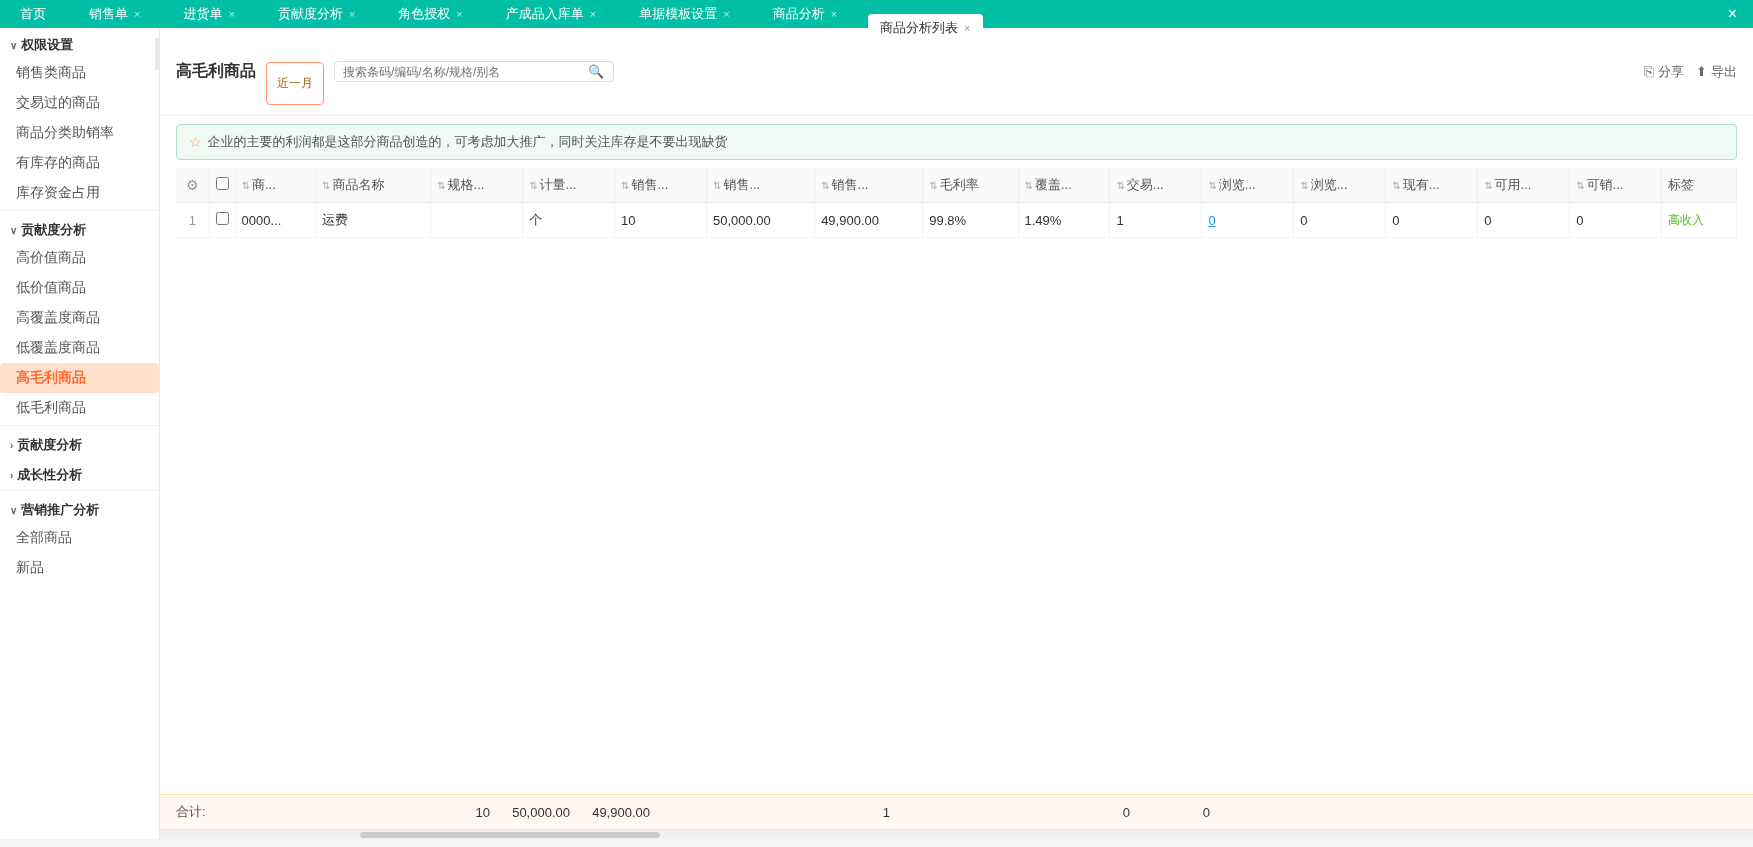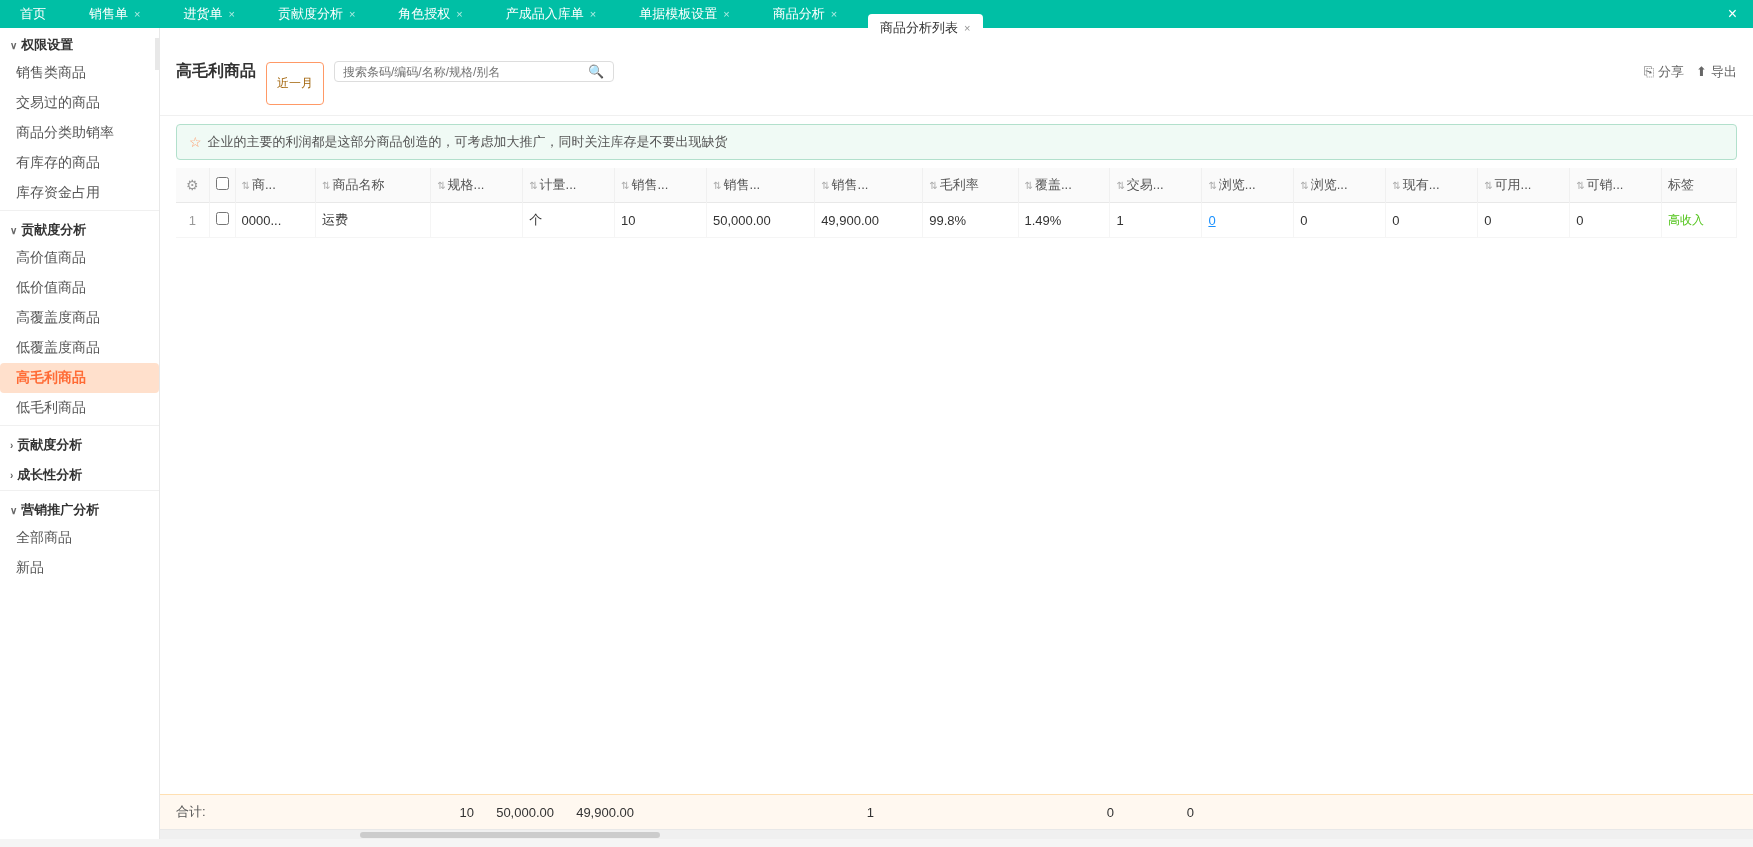--- a/index.html
+++ b/index.html
@@ -214,21 +214,21 @@
     .tag-high { color: #52c41a; font-size: 12px; }
     .link-val { color: #1890ff; text-decoration: underline; cursor: pointer; }
 
     
     .footer-bar {
       background: #fff8f0;
       border-top: 1px solid #ffe0b2;
       padding: 8px 16px;
       display: flex;
       align-items: center;
-      gap: 4px;
+      gap: 20px;
       font-size: 13px;
       color: #555;
     }
     .footer-total-label { color: #555; min-width: 40px; }
     .footer-cells {
       display: flex;
       gap: 0;
       flex: 1;
     }
     .footer-cell {

